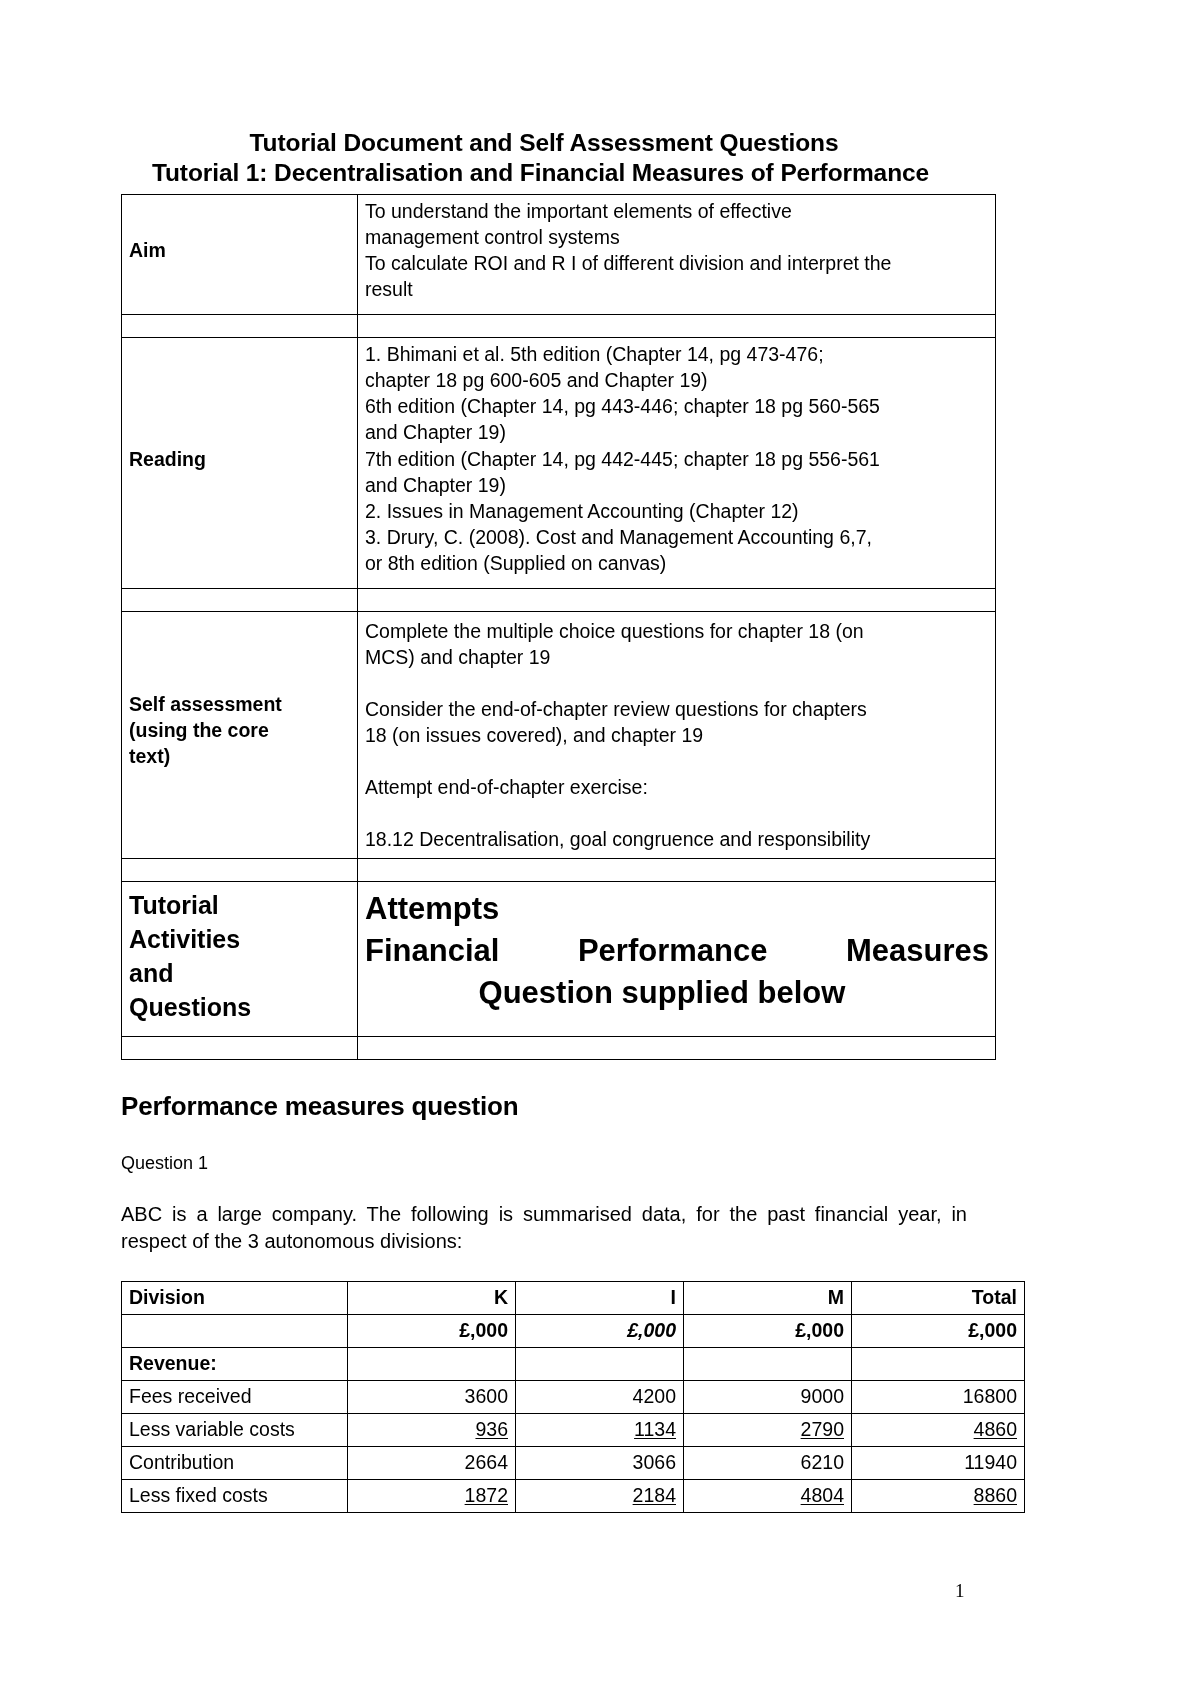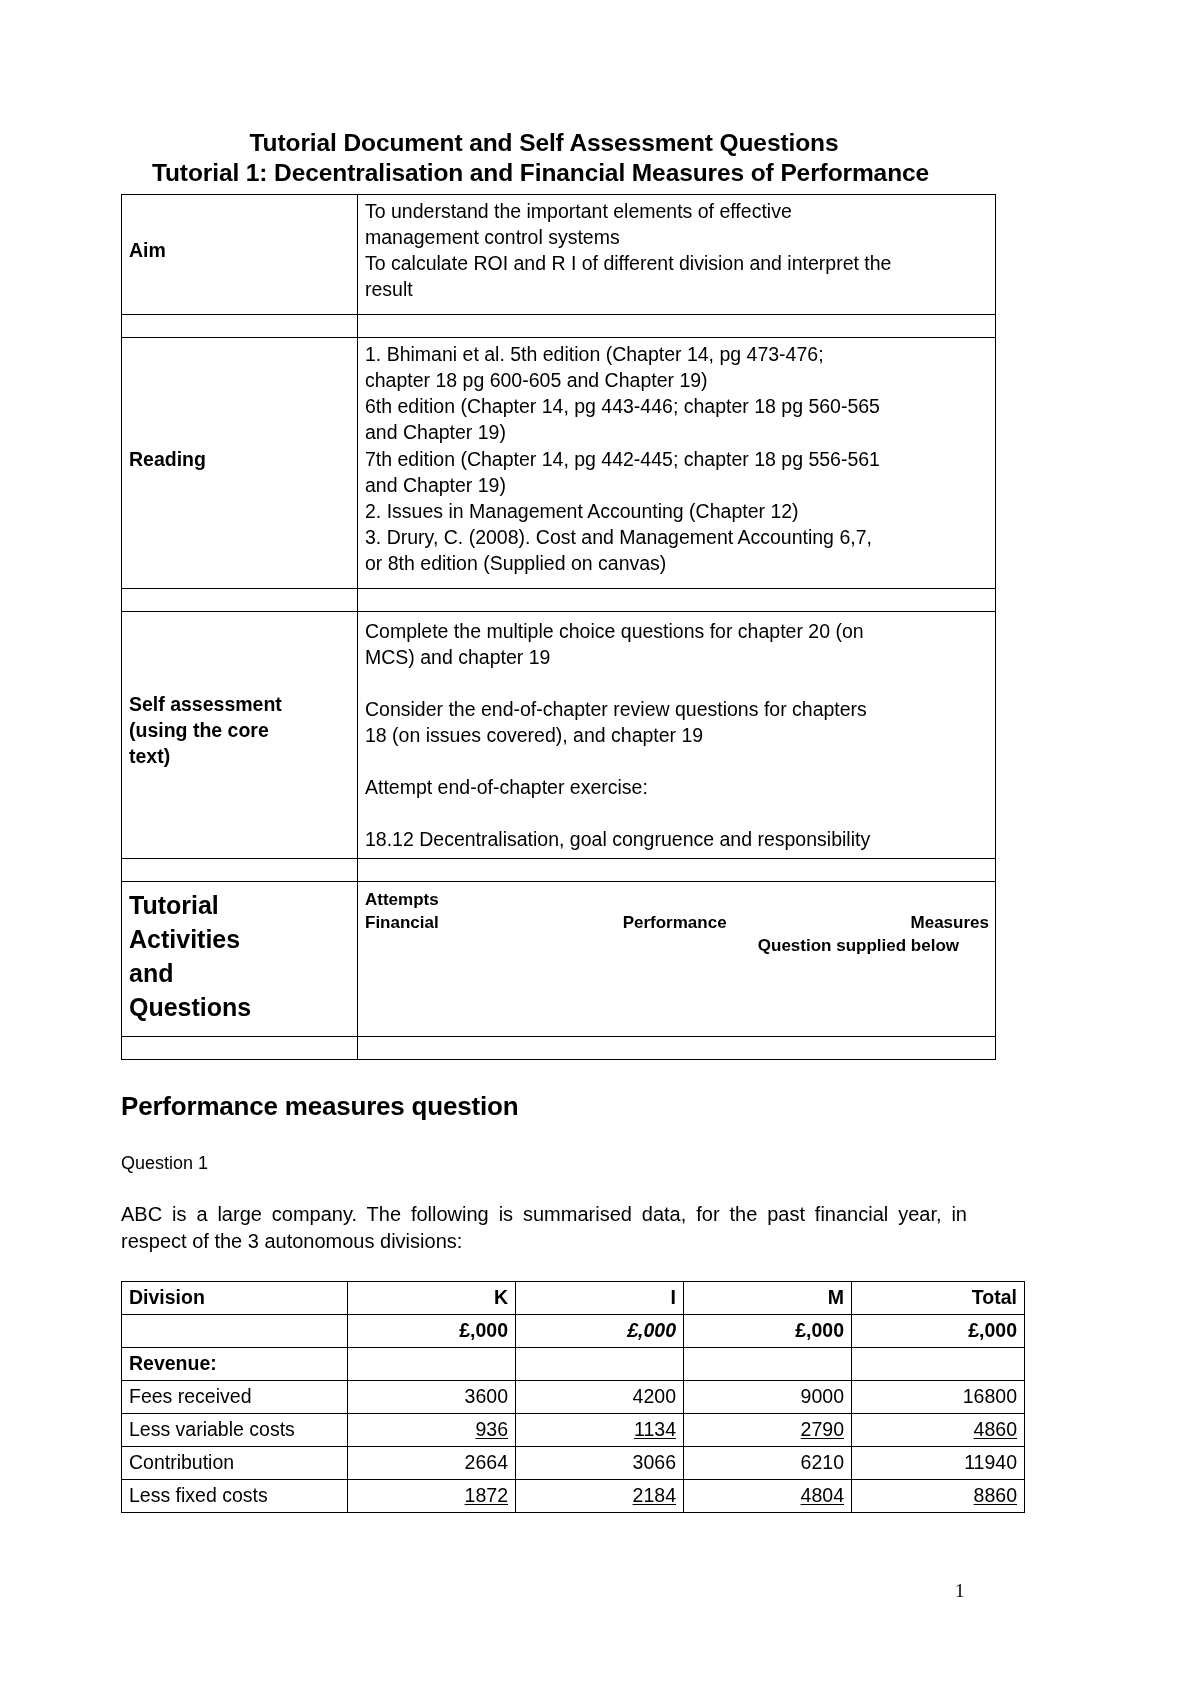--- a/index.html
+++ b/index.html
@@ -78,35 +78,35 @@
 
   
   td.label.big {
     font-size: 25px;
     line-height: 1.36;
     font-weight: bold;
     vertical-align: top;
     padding-top: 6px;
   }
   td.body.big {
-    font-size: 17px;
+    font-size: 31px;
     line-height: 1.36;
     font-weight: bold;
     vertical-align: top;
     padding-top: 6px;
   }
   .justify-line {
     display: block;
     text-align: justify;
     text-align-last: justify;
     white-space: normal;
   }
   .indent-line {
     display: block;
-    text-align: right;
+    text-align: center;
     padding-right: 30px;
   }
 
   
   h1.section {
     font-size: 26px;
     font-weight: bold;
     margin: 30px 0 0 0;
     line-height: 1.25;
     letter-spacing: -0.2px;
@@ -206,21 +206,21 @@
           <td></td>
           <td></td>
         </tr>
         <tr>
           <td class="label sa">
             <span class="cell-line">Self assessment</span>
             <span class="cell-line">(using the core</span>
             <span class="cell-line">text)</span>
           </td>
           <td class="body sa">
-            <span class="cell-line">Complete the multiple choice questions for chapter 20 (on</span>
+            <span class="cell-line">Complete the multiple choice questions for chapter 18 (on</span>
             <span class="cell-line">MCS) and chapter 19</span>
             <span class="blank-line"></span>
             <span class="cell-line">Consider the end-of-chapter review questions for chapters</span>
             <span class="cell-line">18 (on issues covered), and chapter 19</span>
             <span class="blank-line"></span>
             <span class="cell-line">Attempt end-of-chapter exercise:</span>
             <span class="blank-line"></span>
             <span class="cell-line">18.12 Decentralisation, goal congruence and responsibility</span>
           </td>
         </tr>

